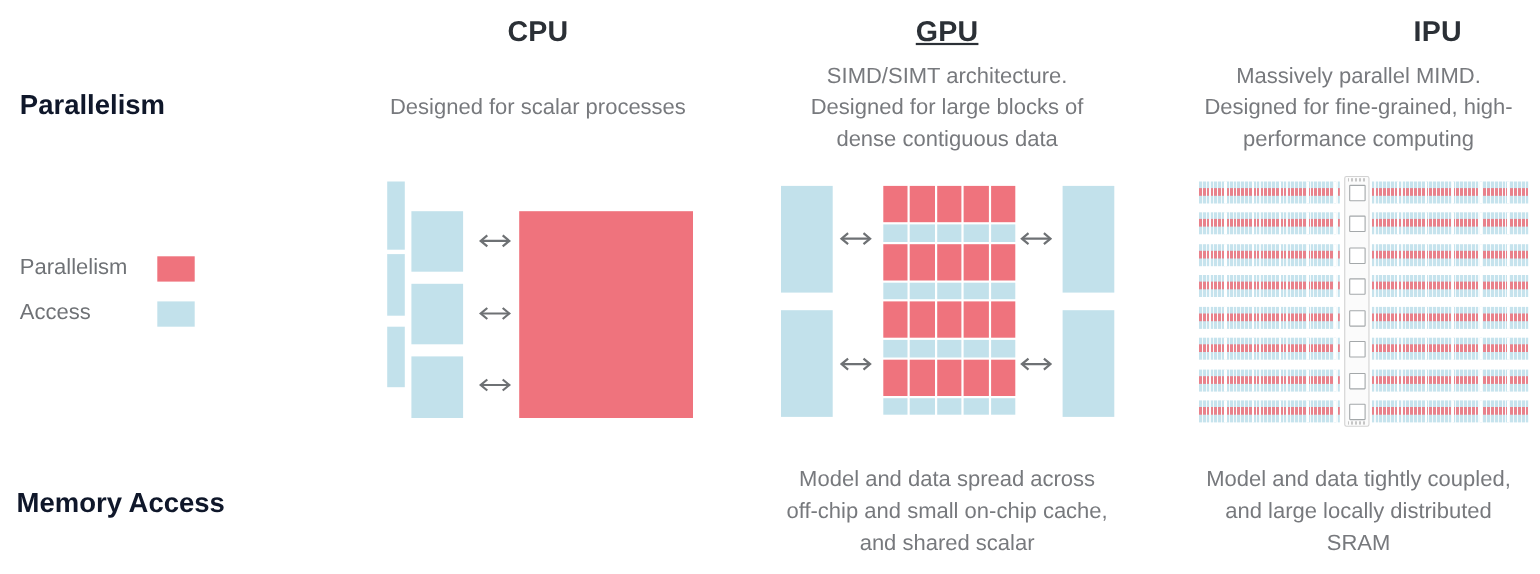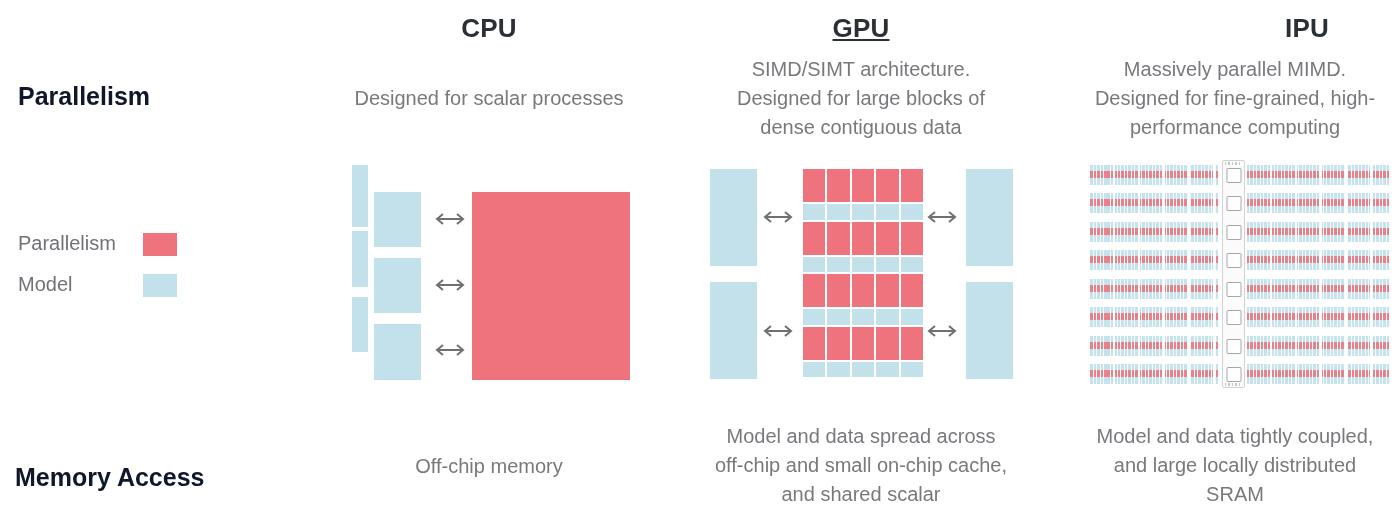--- a/index.html
+++ b/index.html
@@ -48,33 +48,33 @@
 </head>
 <body>
 
 <div class="canvas">
 
   <div class="col-title" style="left:489px;top:13px;">CPU</div>
   <div class="col-title" style="left:861px;top:13px;text-decoration:underline;">GPU</div>
   <div class="col-title" style="left:1307px;top:13px;">IPU</div>
 
   <div class="row-label" style="left:18px;top:82px;">Parallelism</div>
-  <div class="row-label" style="left:15px;top:443px;margin-top:20px;">Memory Access</div>
+  <div class="row-label" style="left:15px;top:443px;">Memory Access</div>
 
   <div class="subtitle" style="left:489px;top:84px;text-align:center;">Designed for scalar processes</div>
   <div class="subtitle" style="left:861px;top:55px;">SIMD/SIMT architecture.
 Designed for large blocks of
 dense contiguous data</div>
   <div class="subtitle" style="left:1235px;top:55px;">Massively parallel MIMD.
 Designed for fine-grained, high-
 performance computing</div>
 
   <div class="legend-label" style="left:18px;top:232px;">Parallelism</div>
   <div class="swatch sw-red" style="left:143px;top:233px;"></div>
-  <div class="legend-label" style="left:18px;top:273px;">Model</div>
+  <div class="legend-label" style="left:18px;top:273px;">Access</div>
   <div class="swatch sw-blue" style="left:143px;top:274px;"></div>
 
   <div class="blue-rect" style="left:352px;top:165px;width:16px;height:62px;"></div>
   <div class="blue-rect" style="left:352px;top:231px;width:16px;height:56px;"></div>
   <div class="blue-rect" style="left:352px;top:297px;width:16px;height:55px;"></div>
   <div class="blue-rect" style="left:374px;top:192px;width:47px;height:55px;"></div>
   <div class="blue-rect" style="left:374px;top:258px;width:47px;height:55px;"></div>
   <div class="blue-rect" style="left:374px;top:324px;width:47px;height:56px;"></div>
   <svg class="arrow" style="left:433px;top:212px;" viewBox="0 0 34 14">
       <line x1="5" y1="7" x2="29" y2="7" stroke="#6e7174" stroke-width="2"></line>
@@ -184,21 +184,20 @@
       <div class="ipu-row" style="top: 0px;"></div>
       <div class="ipu-row" style="top: 28px;"></div>
       <div class="ipu-row" style="top: 57px;"></div>
       <div class="ipu-row" style="top: 85px;"></div>
       <div class="ipu-row" style="top: 114px;"></div>
       <div class="ipu-row" style="top: 142px;"></div>
       <div class="ipu-row" style="top: 171px;"></div>
       <div class="ipu-row" style="top: 199px;"></div>
     </div>
 
-  <div class="caption" style="left:489px;top:452px;">Off-chip memory</div>
   <div class="caption" style="left:861px;top:422px;">Model and data spread across
 off-chip and small on-chip cache,
 and shared scalar</div>
   <div class="caption" style="left:1235px;top:422px;">Model and data tightly coupled,
 and large locally distributed
 SRAM</div>
 
 </div>
 
 </body></html>

